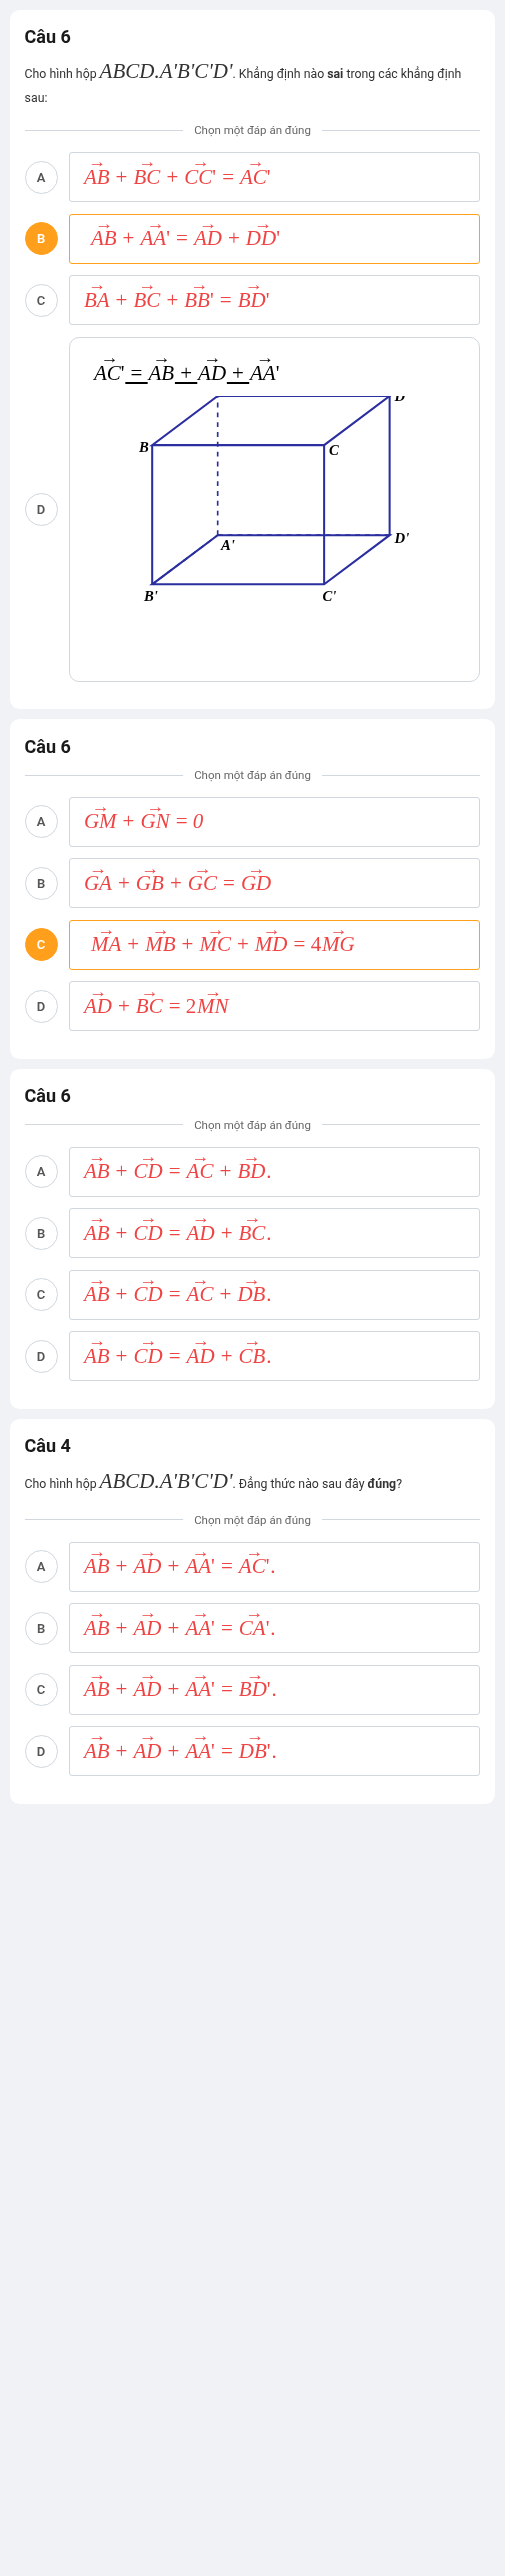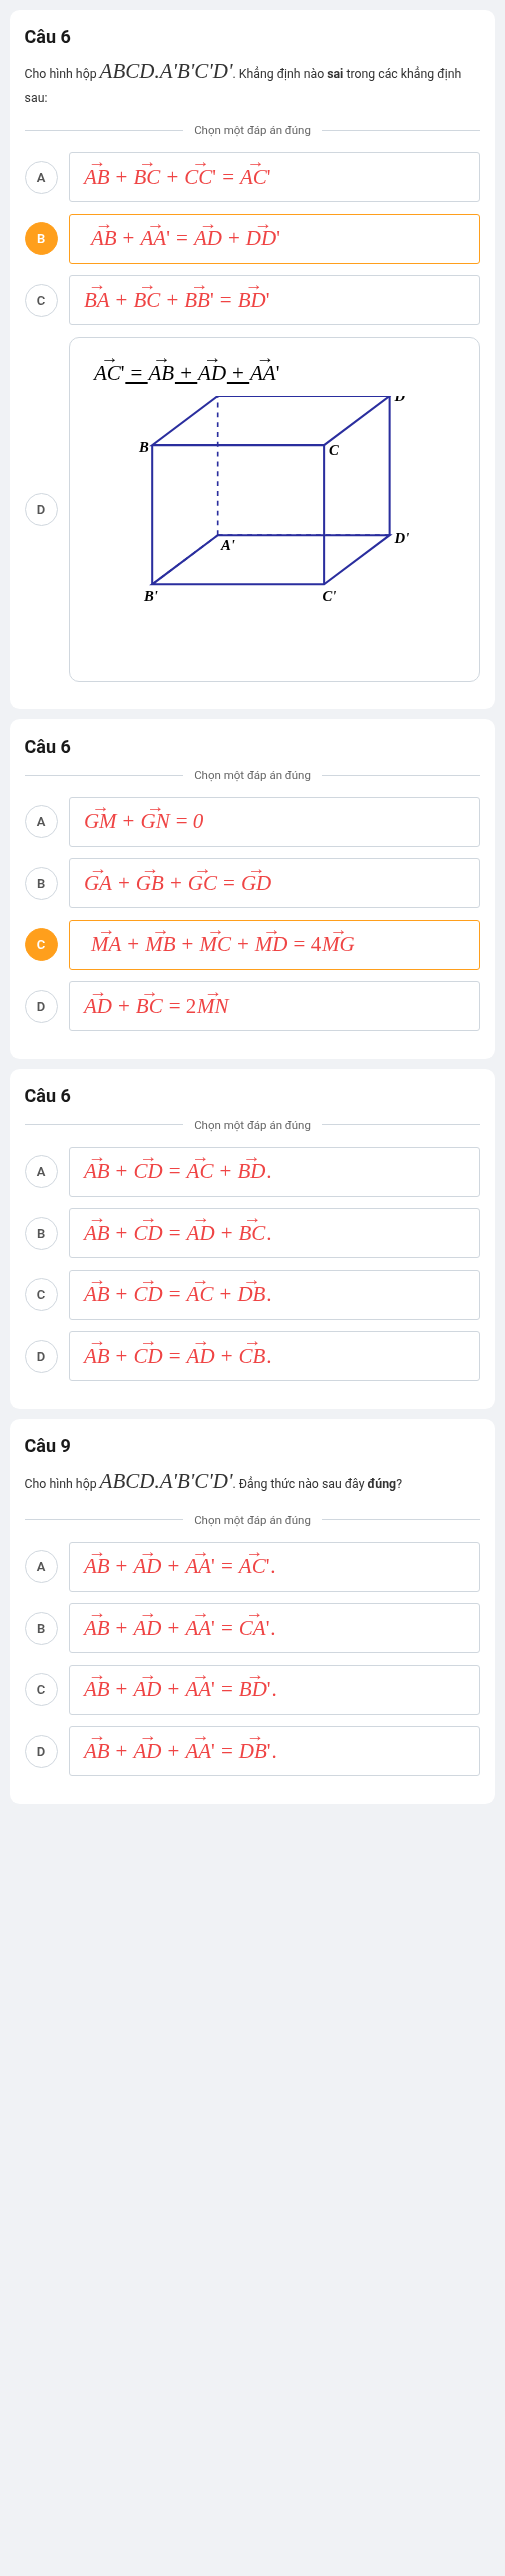--- a/index.html
+++ b/index.html
@@ -137,21 +137,21 @@
         </div>
     </div>
       <div class="option-row">
       <div class="option-badge">D</div>
       <div class="option-content">
           <span class="math"><span class="mathup"></span><span class="vec">AB</span><span class="mathup"></span><span class="mathup"> + </span><span class="mathup"></span><span class="vec">CD</span><span class="mathup"></span><span class="mathup"> = </span><span class="mathup"></span><span class="vec">AD</span><span class="mathup"></span><span class="mathup"> + </span><span class="mathup"></span><span class="vec">CB</span><span class="mathup"></span><span class="mathup">.</span></span>
         </div>
     </div>
   </div>
     <div class="question-card">
-    <div class="q-title">Câu 9</div>
+    <div class="q-title">Câu 4</div>
     <div class="q-body">Cho hình hộp <span class="math">ABCD.A'B'C'D'</span>. Đẳng thức nào sau đây <b>đúng</b>?</div>
     <div class="prompt-divider">
         <span>Chọn một đáp án đúng</span>
       </div>
     <div class="option-row">
       <div class="option-badge">A</div>
       <div class="option-content">
           <span class="math"><span class="mathup"></span><span class="vec">AB</span><span class="mathup"></span><span class="mathup"> + </span><span class="mathup"></span><span class="vec">AD</span><span class="mathup"></span><span class="mathup"> + </span><span class="mathup"></span><span class="vec">AA<span class="prime">'</span></span><span class="mathup"></span><span class="mathup"> = </span><span class="mathup"></span><span class="vec">AC<span class="prime">'</span></span><span class="mathup"></span><span class="mathup">.</span></span>
         </div>
     </div>

